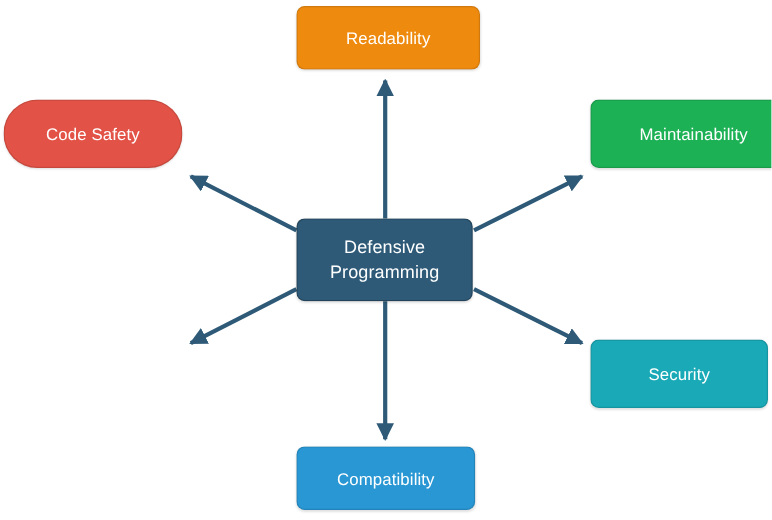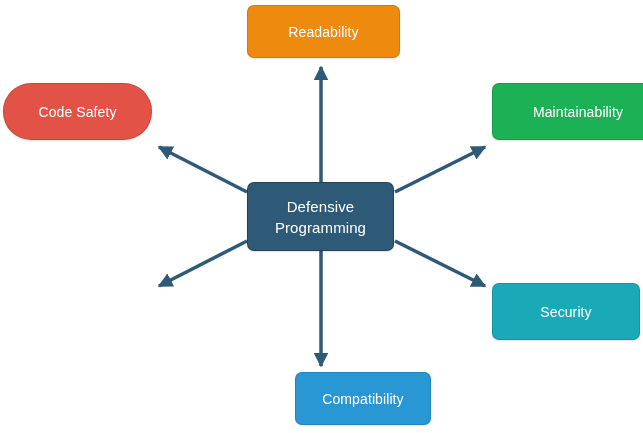--- a/index.html
+++ b/index.html
@@ -44,21 +44,21 @@
     padding: 10px 18px;
     border: 1px solid rgba(0,0,0,0.25);
   }
   
   .pos-center        { left: 247px; top: 182px; width: 147px; height: 69px; }
   .pos-readability   { left: 247px; top: 5px;   width: 153px; height: 53px; }
   .pos-maintainability { left: 492px; top: 83px;  width: 172px; height: 57px; }
   .pos-codesafety    { left: 3px;   top: 83px;  width: 149px; height: 57px; }
   .pos-security      { left: 492px; top: 283px; width: 148px; height: 57px; }
   .pos-debuggability { left: 3px;   top: 283px; width: 149px; height: 57px; }
-  .pos-compatibility { left: 247px; top: 372px; width: 136px; height: 53px; margin-left: 48px; }
+  .pos-compatibility { left: 247px; top: 372px; width: 149px; height: 53px; }
 </style>
 </head>
 <body>
 
 <div class="canvas">
 
   <svg class="connectors" width="643" height="433" viewBox="0 0 643 433" xmlns="http://www.w3.org/2000/svg">
     <defs>
       <marker id="arrowhead" viewBox="0 0 10 10" refX="9" refY="5" markerWidth="4.2" markerHeight="4.2" orient="auto-start-reverse">
         <path d="M 0 0 L 10 5 L 0 10 z" fill="#2e5a78"></path>

